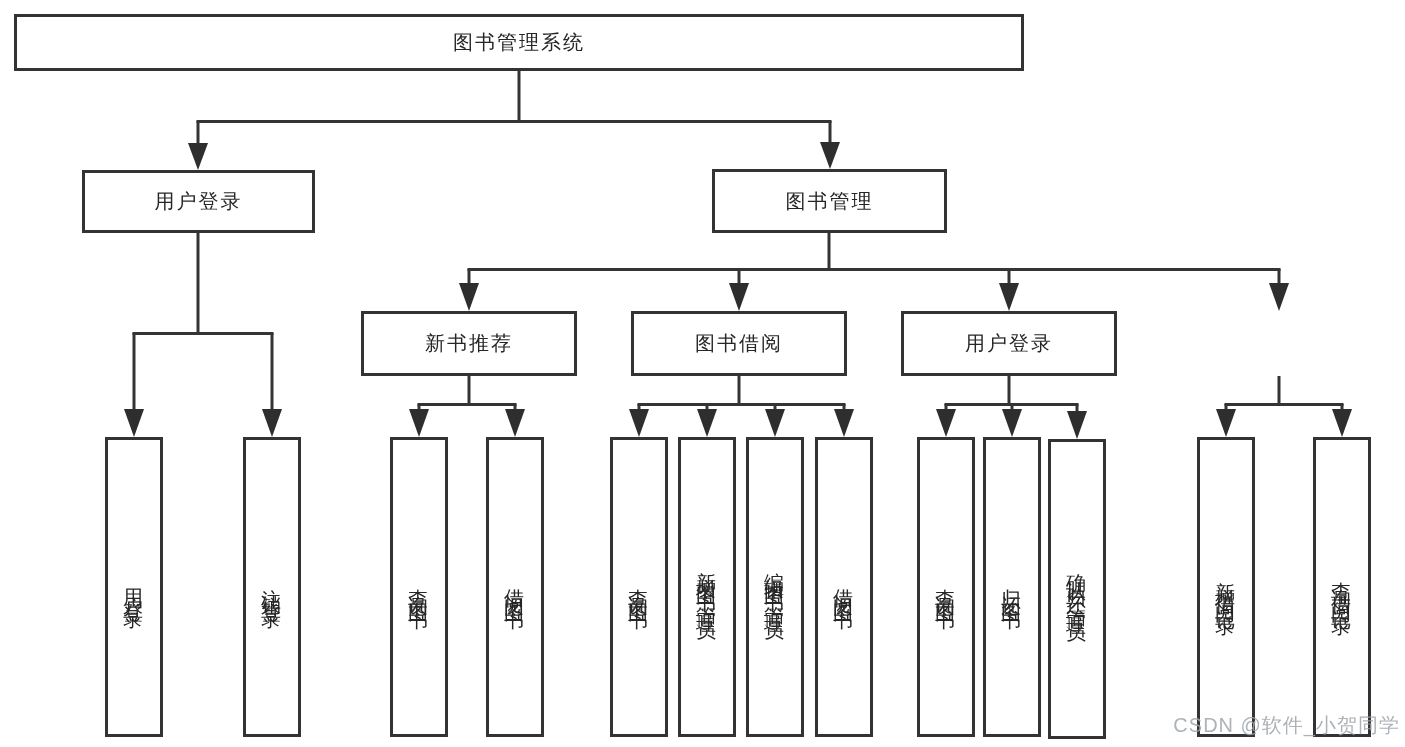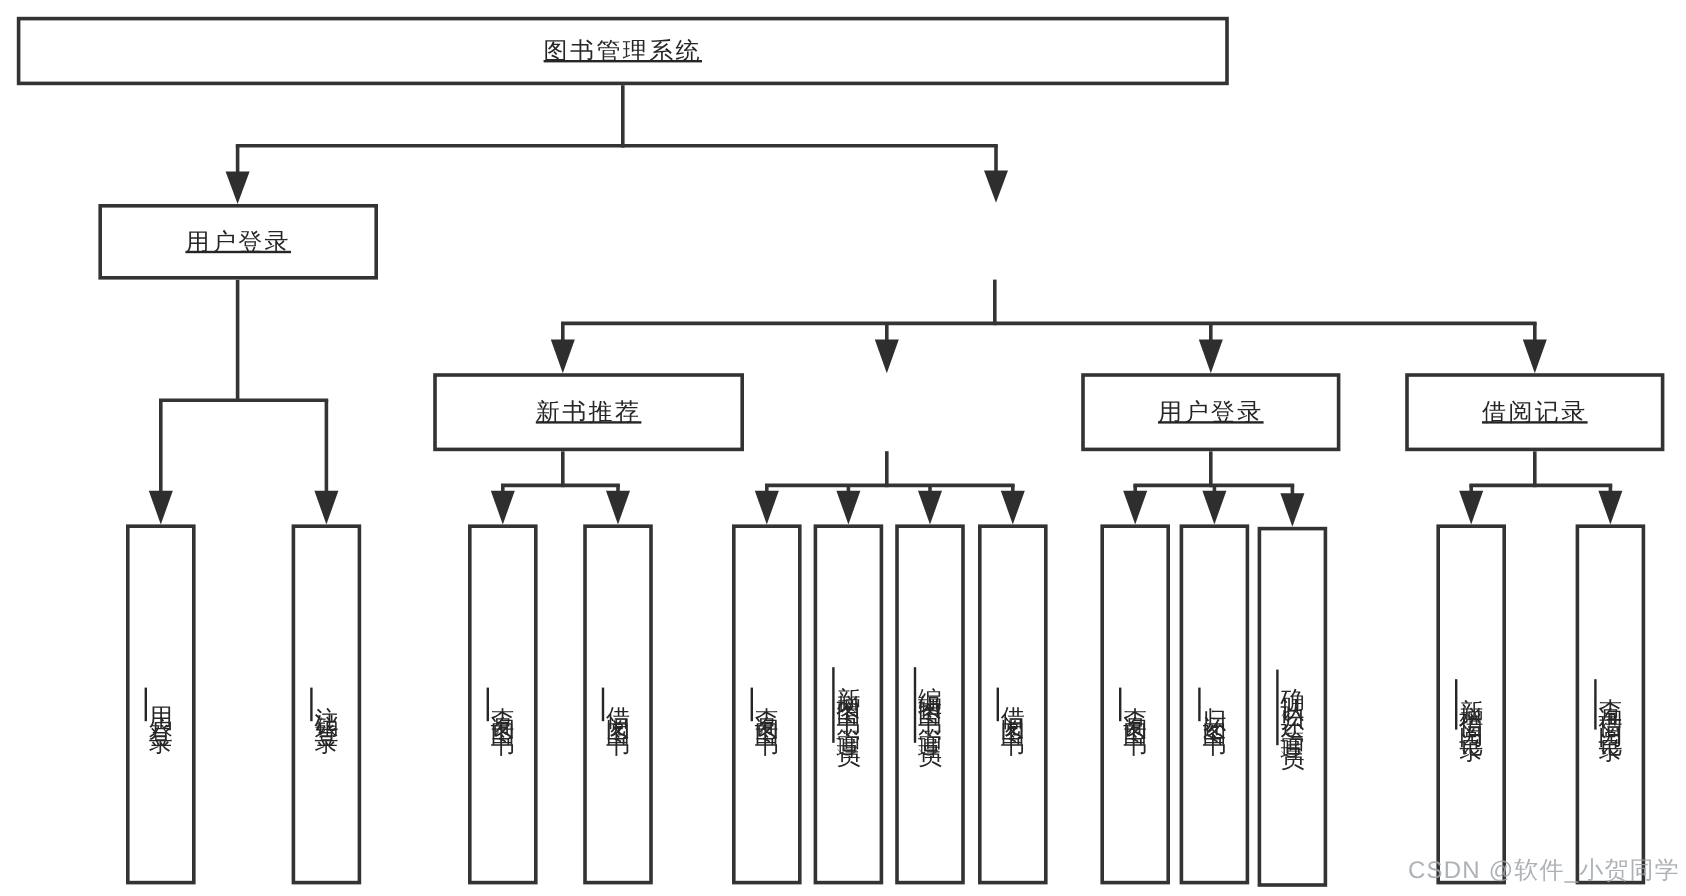--- a/index.html
+++ b/index.html
@@ -31,21 +31,20 @@
     background: #ffffff;
     border: 3px solid #333333;
     color: #262626;
     display: flex;
     align-items: center;
     justify-content: center;
     font-size: 20px;
     letter-spacing: 2px;
     z-index: 2;
     white-space: nowrap;
-    text-decoration: underline;
   }
   .vnode {
     writing-mode: vertical-rl;
     text-orientation: mixed;
     letter-spacing: 7px;
     font-size: 20px;
     white-space: normal;
   }
   .watermark {
     position: absolute;
@@ -134,24 +133,25 @@
       <line x1="1226" y1="404" x2="1226" y2="412"></line>
       <polygon points="1216,409 1236,409 1226,437"></polygon>
       <line x1="1342" y1="404" x2="1342" y2="412"></line>
       <polygon points="1332,409 1352,409 1342,437"></polygon>
     </g>
   </svg>
 
   <div class="node" style="left:14px; top:14px; width:1010px; height:57px;">图书管理系统</div>
 
   <div class="node" style="left:82px; top:170px; width:233px; height:63px;">用户登录</div>
+  <div class="node" style="left:712px; top:169px; width:235px; height:64px;">图书管理</div>
 
-  <div class="node" style="left:361px; top:311px; width:259px; height:65px;text-align:center;">新书推荐</div>
+  <div class="node" style="left:361px; top:311px; width:216px; height:65px;text-align:center;">新书推荐</div>
+  <div class="node" style="left:631px; top:311px; width:216px; height:65px;">图书借阅</div>
   <div class="node" style="left:901px; top:311px; width:216px; height:65px;">用户登录</div>
-  <div class="node" style="left:1171px; top:311px; width:216px; height:65px;">借阅记录</div>
 
   <div class="node vnode" style="left:105px; top:437px; width:58px; height:300px;">用户登录</div>
   <div class="node vnode" style="left:243px; top:437px; width:58px; height:300px;">注销登录</div>
 
   <div class="node vnode" style="left:390px; top:437px; width:58px; height:300px;">查询图书</div>
   <div class="node vnode" style="left:486px; top:437px; width:58px; height:300px;">借阅图书</div>
 
   <div class="node vnode" style="left:610px; top:437px; width:58px; height:300px;">查询图书</div>
   <div class="node vnode" style="left:678px; top:437px; width:58px; height:300px;">新增图书（管理员）</div>
   <div class="node vnode" style="left:746px; top:437px; width:58px; height:300px;">编辑图书（管理员）</div>

